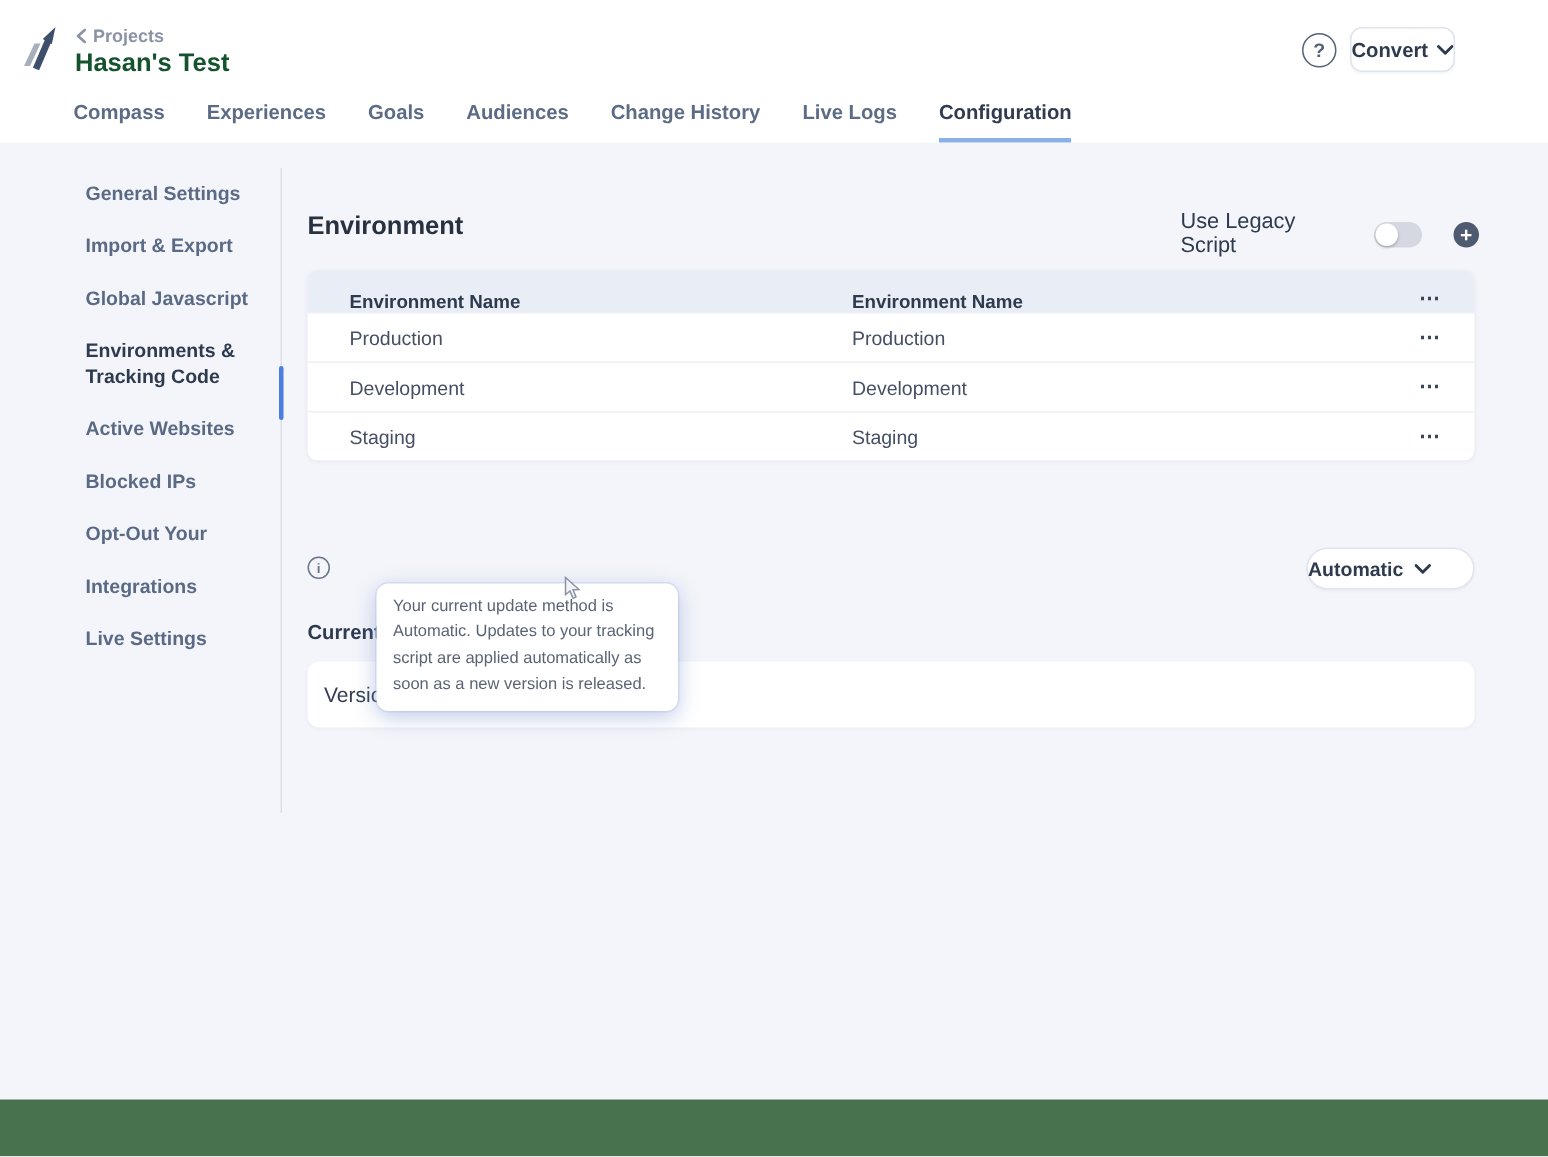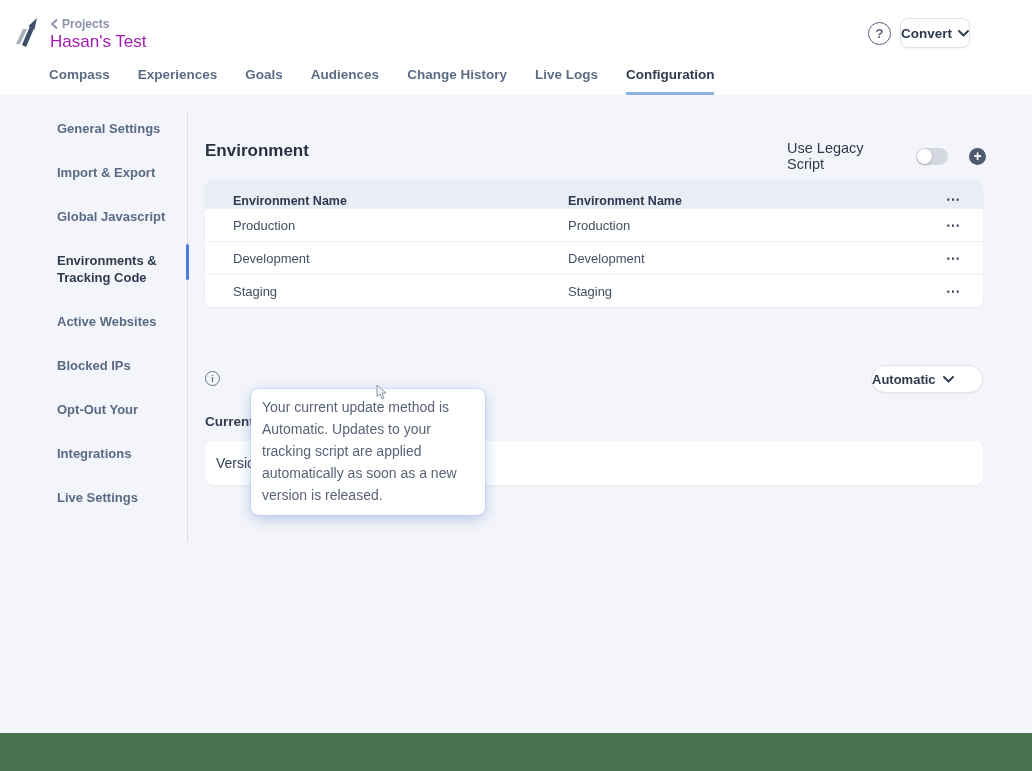--- a/index.html
+++ b/index.html
@@ -4,39 +4,39 @@
 <style>
   * { margin:0; padding:0; box-sizing:border-box; }
   body { font-family:"Liberation Sans", sans-serif; background:#fff; }
   .screen { position:relative; width:1032px; height:771px; background:#fff; overflow:hidden; }
 
   
   .app-header { position:absolute; top:0; left:0; width:1032px; height:95px; background:#fff; z-index:5; }
   .logo { position:absolute; left:12px; top:16px; width:30px; height:32px; }
   .breadcrumb { position:absolute; left:50px; top:17px; display:flex; align-items:center; gap:4px;
                 color:#8a93a6; font-size:12px; font-weight:600; cursor:pointer; }
-  .page-title { position:absolute; left:50px; top:32px; font-size:17px; font-weight:400; color:#a21caf; }
+  .page-title { position:absolute; left:50px; top:32px; font-size:17px; font-weight:700; color:#14532d; }
   .help-btn { position:absolute; left:868px; top:22px; width:23px; height:23px; border-radius:50%;
               border:1.6px solid #55627a; color:#55627a; font-size:13px; font-weight:700;
               display:flex; align-items:center; justify-content:center; }
   .convert-btn { position:absolute; left:900px; top:18px; width:70px; height:30px; background:#fff;
                  border:1px solid #dfe3ec; border-radius:8px; display:flex; align-items:center;
                  justify-content:center; gap:6px; font-size:13.5px; font-weight:700; color:#2e3a4e;
                  box-shadow:0 1px 2px rgba(40,60,100,.05); }
 
   
   .tabs { position:absolute; left:49px; bottom:0; display:flex; gap:28px; }
   .tab { font-size:13.5px; font-weight:600; color:#5d6c85; padding-bottom:10px; border-bottom:3px solid transparent; }
   .tab.active { color:#303b50; font-weight:700; border-bottom-color:#8ab0e8; }
 
   
   .content-bg { position:absolute; top:95px; left:0; width:1032px; height:638px; background:#f4f5fa; }
 
   
-  .sidebar { position:absolute; left:57px; top:120px; width:130px; display:flex; flex-direction:column; gap:27px; }
+  .sidebar { position:absolute; left:57px; top:120px; width:130px; display:flex; flex-direction:column; gap:18px; }
   .side-item { font-size:13px; font-weight:600; color:#5a6a85; line-height:17px; cursor:pointer; }
   .side-item.active { color:#2e3a4e; font-weight:700; }
   .side-divider { position:absolute; left:187px; top:112px; width:1px; height:430px; background:#dcdfe9; }
   .side-active-bar { position:absolute; left:186px; top:244px; width:3px; height:36px; background:#4c7de0; border-radius:2px; }
 
   
   .env-title { position:absolute; left:205px; top:141px; font-size:17px; font-weight:700; color:#28313f; }
   .legacy-row { position:absolute; top:140px; left:787px; width:199px; display:flex; align-items:center; }
   .legacy-label { font-size:14.5px; color:#2e3a4e; font-weight:500; }
   .toggle { width:32px; height:17px; background:#d5d8e1; border-radius:10px; margin-left:13px; position:relative; cursor:pointer; flex:none; }
@@ -57,22 +57,22 @@
   .menu-dots { font-size:14px; font-weight:700; color:#3a4556; letter-spacing:1px; cursor:pointer; line-height:1; }
 
   
   .tracking-title { position:absolute; left:205px; top:371px; font-size:16px; font-weight:700; color:#28313f;
                     display:flex; align-items:center; gap:8px; }
   .info-icon { width:15px; height:15px; border-radius:50%; border:1.4px solid #6a7588; color:#6a7588;
                font-size:9px; font-weight:700; display:flex; align-items:center; justify-content:center;
                font-style:normal; cursor:pointer; }
   .cursor-pointer { position:absolute; left:376px; top:384px; z-index:12; }
 
-  .tooltip { position:absolute; left:251px; top:389px; width:234px; z-index:10; background:#fff; border-radius:8px;
-             padding:7px 11px 8px 11px; font-size:14px; line-height:1.58; color:#5a6476;
+  .tooltip { position:absolute; left:251px; top:389px; width:201px; z-index:10; background:#fff; border-radius:8px;
+             padding:7px 11px 8px 11px; font-size:11px; line-height:1.58; color:#5a6476;
              box-shadow:0 0 0 1px rgba(150,175,230,.25), 0 4px 14px rgba(110,140,205,.45); }
 
   .current-version { position:absolute; left:205px; top:414px; font-size:13.5px; font-weight:700; color:#2e3a4e; z-index:1; }
 
   .method-btn { position:absolute; left:871px; top:365px; width:112px; height:28px; background:#fff;
                 border:1px solid #e1e4ee; border-radius:15px; display:flex; align-items:center; justify-content:flex-start;
                 gap:7px; font-size:13px; font-weight:700; color:#2e3a4e; box-shadow:0 1px 2px rgba(40,60,100,.06); }
 
   .version-card { position:absolute; left:205px; top:441px; width:778px; height:44px; background:#fff;
                   border-radius:8px; display:flex; align-items:center; padding-left:11px;

